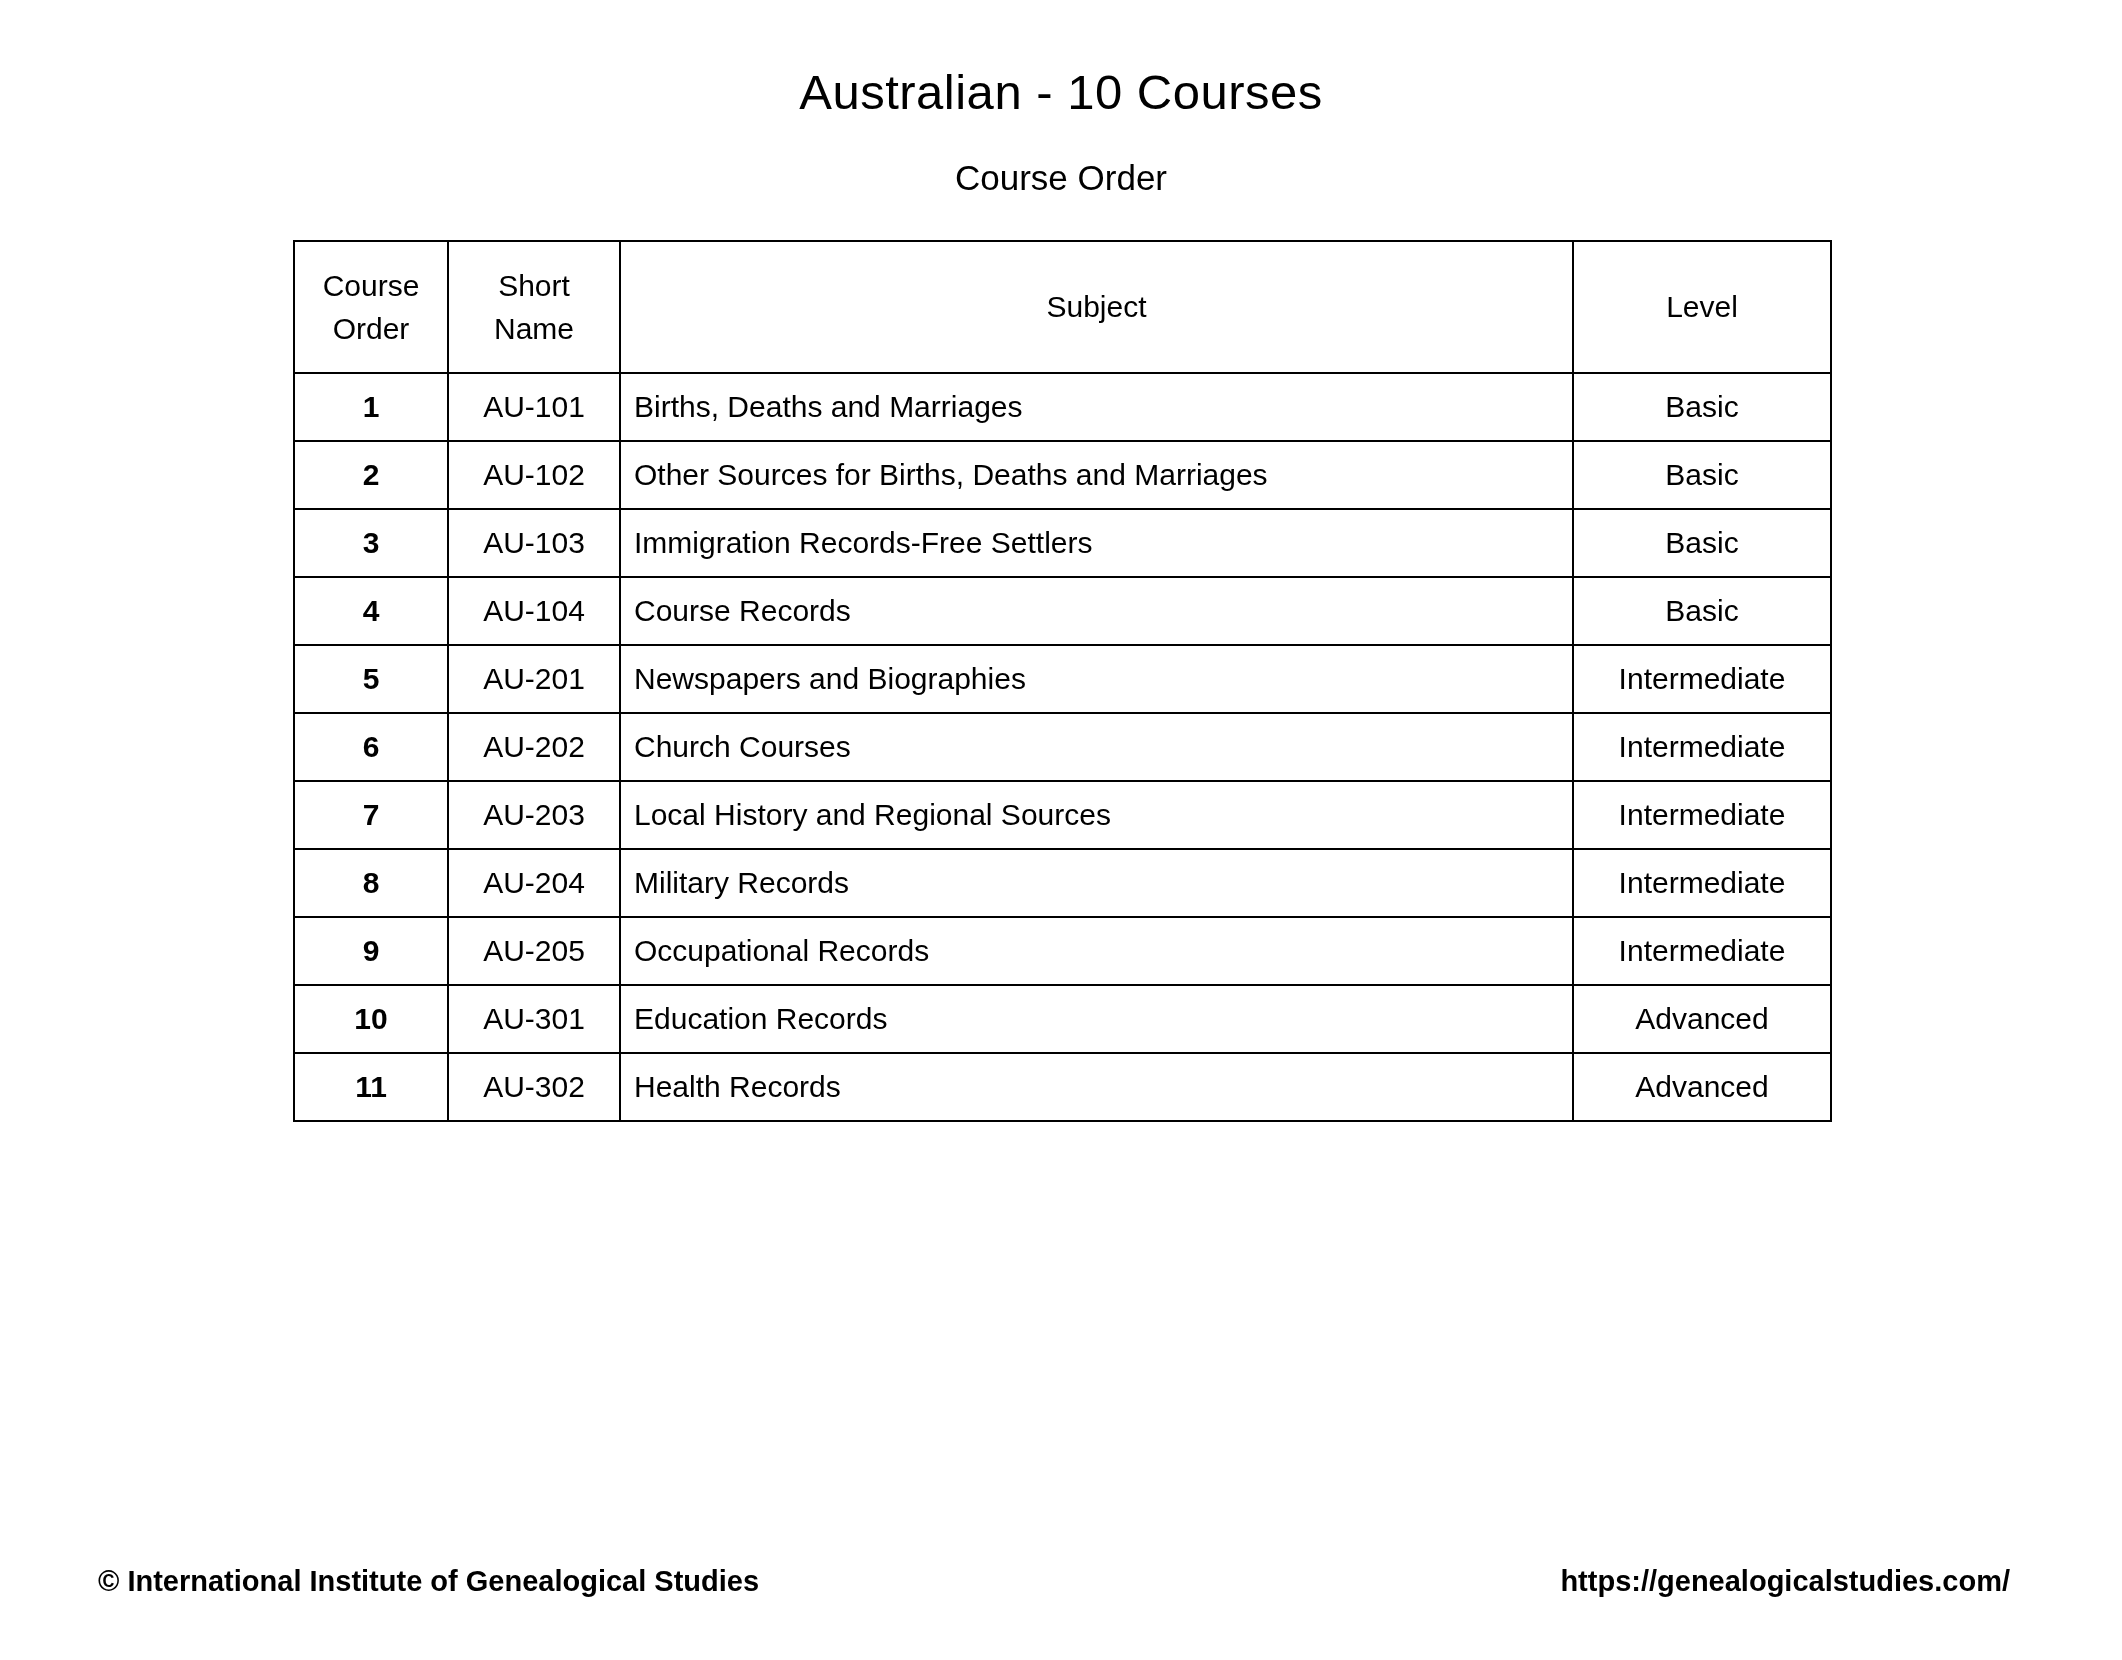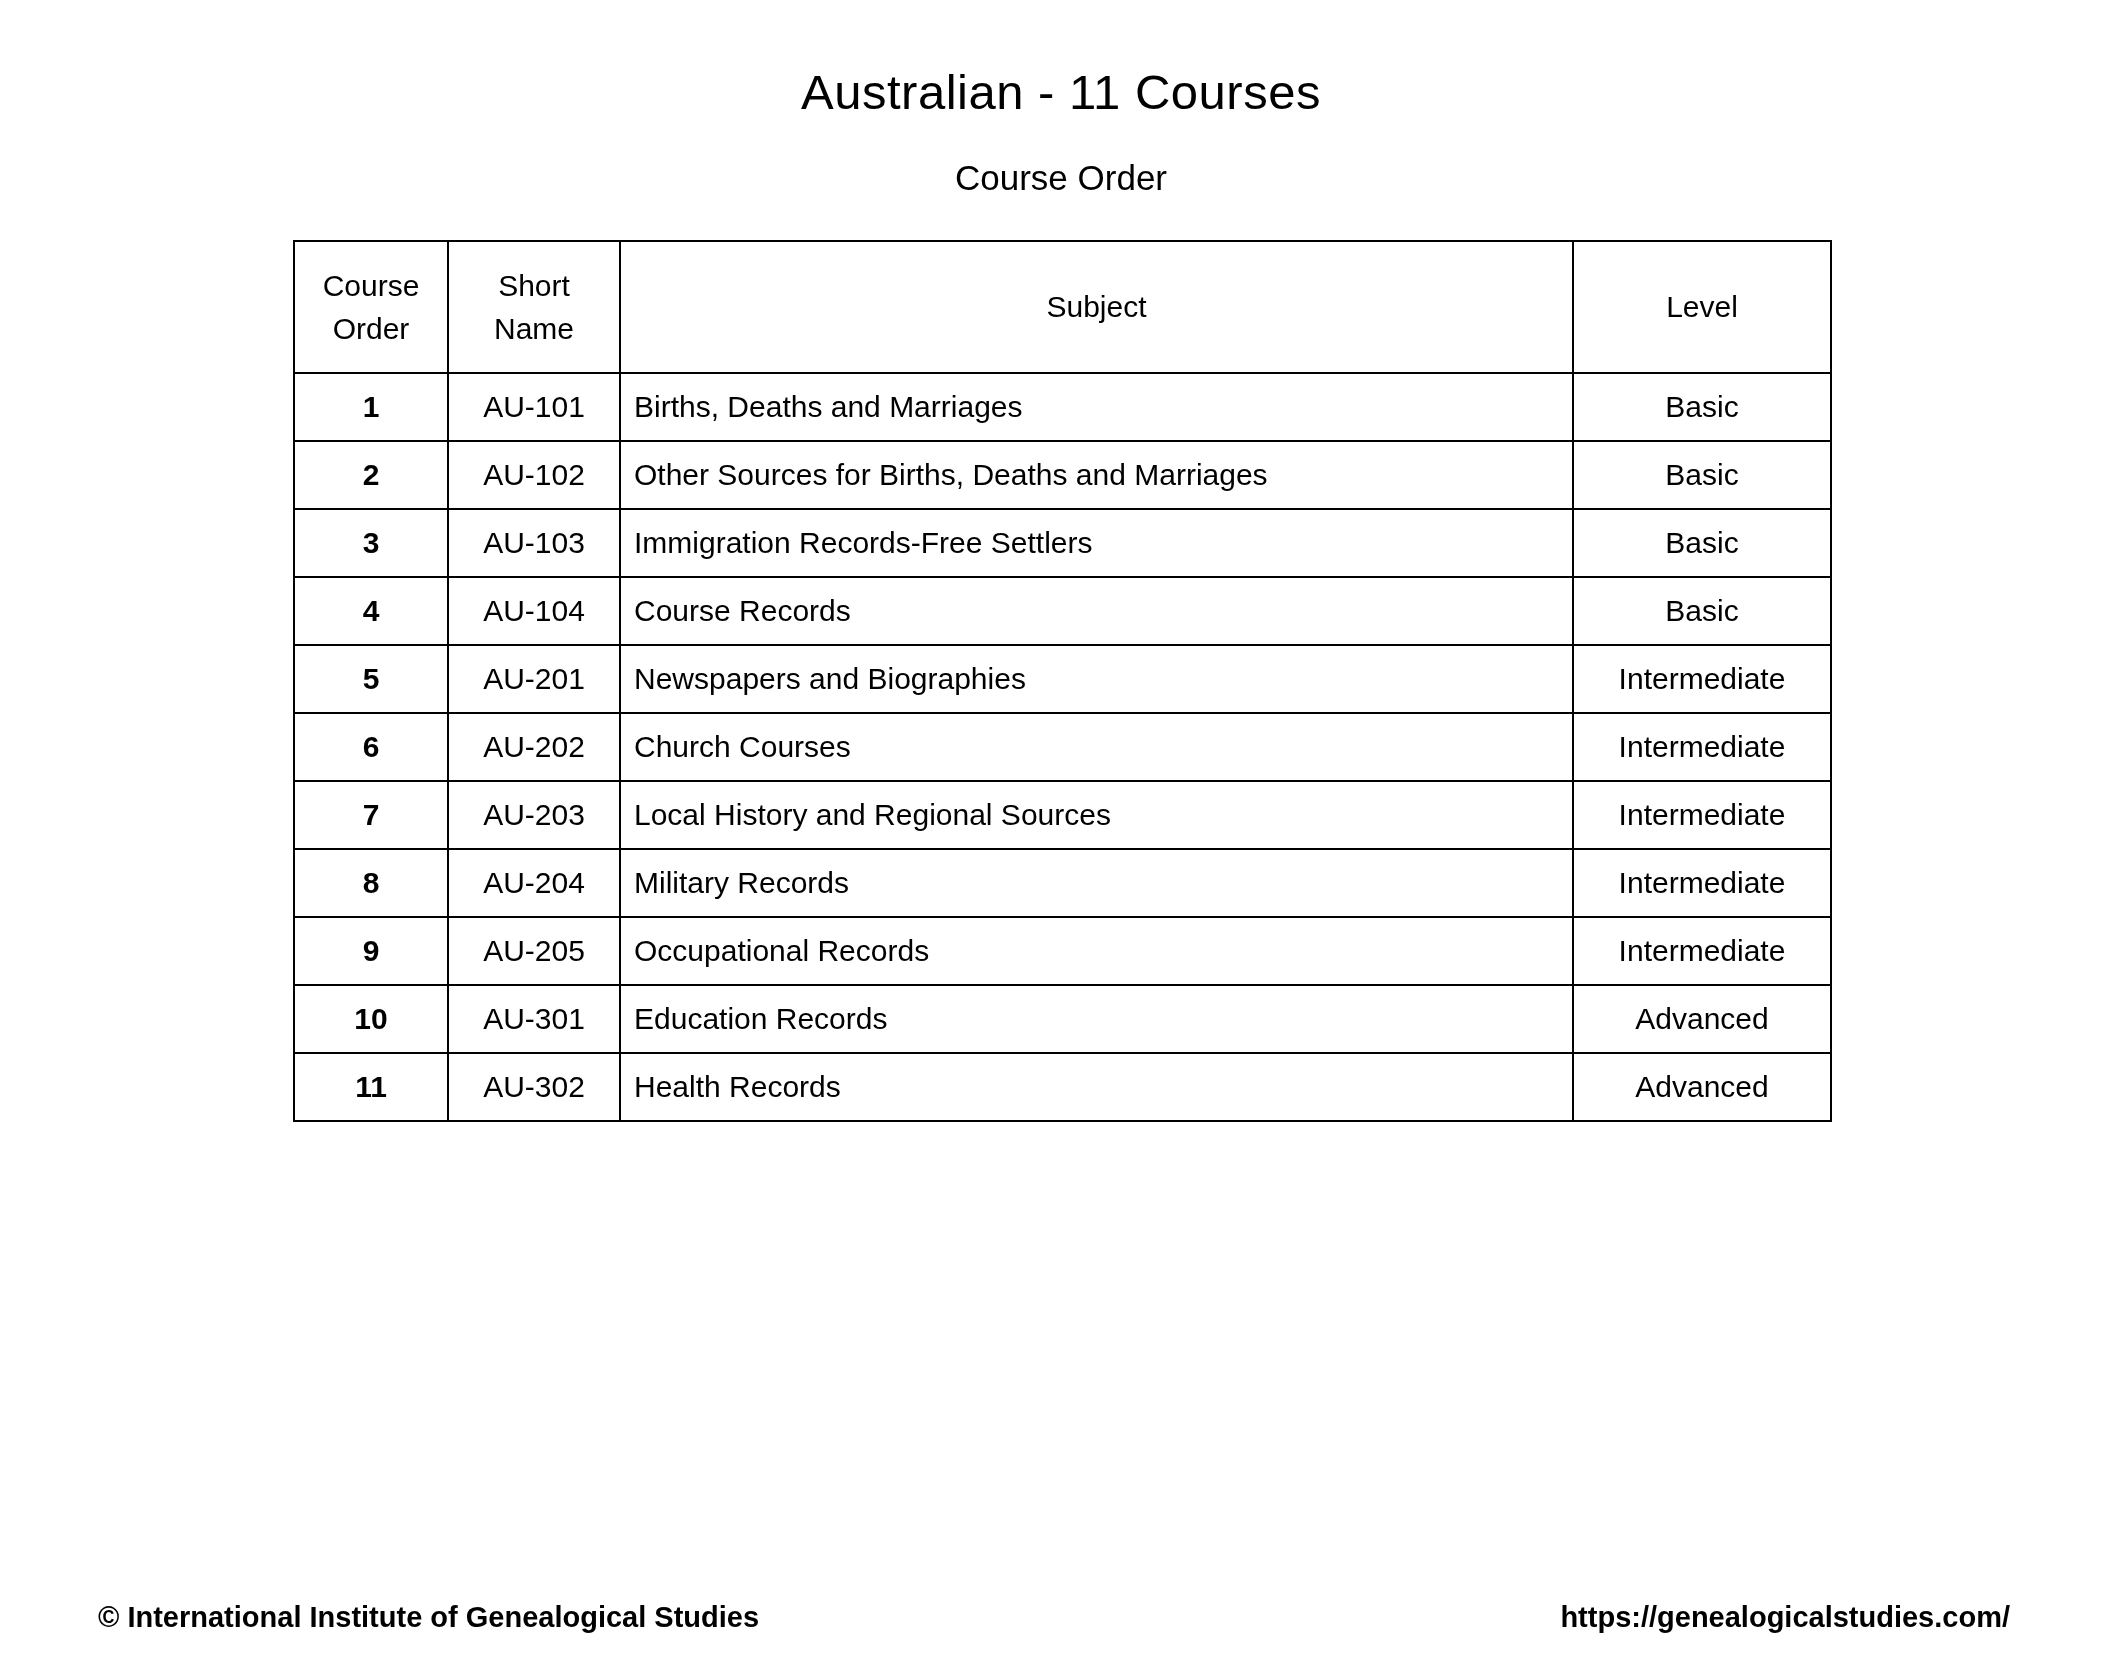--- a/index.html
+++ b/index.html
@@ -75,27 +75,26 @@
   .page-footer {
     position: absolute;
     left: 98px;
     right: 112px;
     top: 1565px;
     display: flex;
     justify-content: space-between;
     align-items: baseline;
     font-size: 29px;
     font-weight: 700;
-    margin-top: 36px;
   }
 </style>
 </head>
 <body>
 
-<h1 class="page-title">Australian - 11 Courses</h1>
+<h1 class="page-title">Australian - 10 Courses</h1>
 <h2 class="page-subtitle">Course Order</h2>
 
 <table class="course-table">
   <colgroup>
     <col style="width:154px">
     <col style="width:172px">
     <col style="width:953px">
     <col style="width:258px">
   </colgroup>
   <thead>

